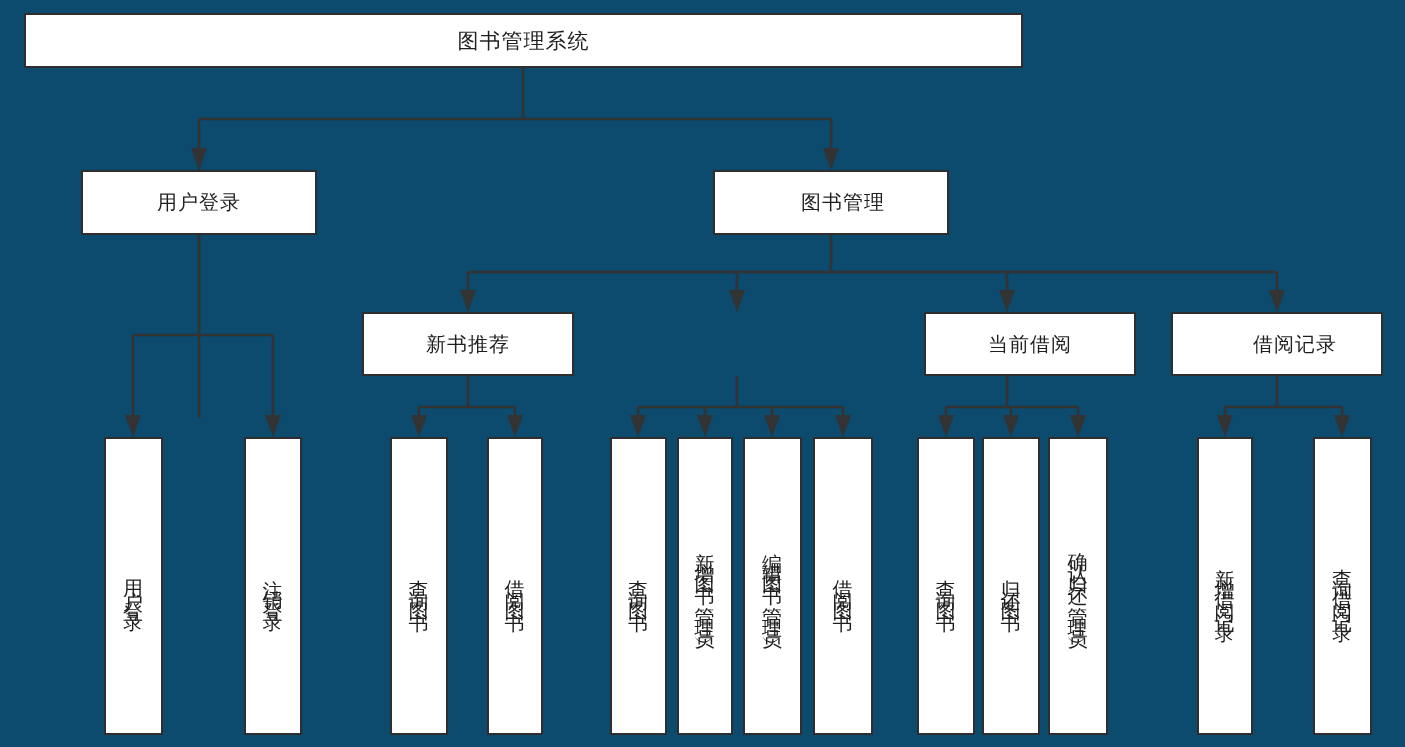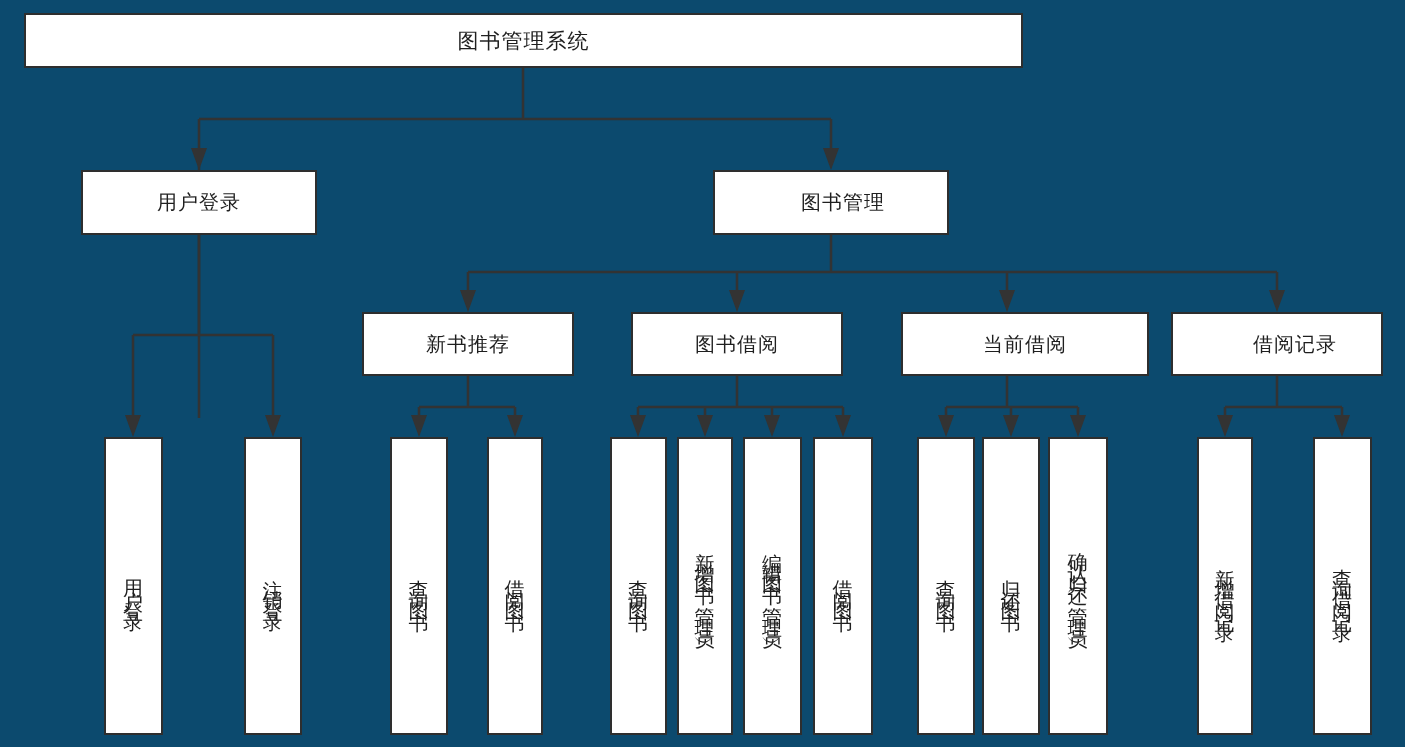--- a/index.html
+++ b/index.html
@@ -70,24 +70,21 @@
   <div class="node" style="left:81px;top:170px;width:236px;height:65px;">
     <span class="hlabel">用户登录</span>
   </div>
   <div class="node" style="left:713px;top:170px;width:236px;height:65px;padding-left:24px;">
     <span class="hlabel">图书管理</span>
   </div>
 
   <div class="node" style="left:362px;top:312px;width:212px;height:64px;">
     <span class="hlabel">新书推荐</span>
   </div>
-  <div class="node" style="left:631px;top:312px;width:212px;height:64px;">
-    <span class="hlabel">图书借阅</span>
-  </div>
-  <div class="node" style="left:901px;top:312px;width:248px;height:64px;">
+  <div class="node" style="left:924px;top:312px;width:212px;height:64px;">
     <span class="hlabel">当前借阅</span>
   </div>
   <div class="node" style="left:1171px;top:312px;width:212px;height:64px;padding-left:36px;">
     <span class="hlabel">借阅记录</span>
   </div>
 
   <div class="node leaf" style="left:104px;top:437px;width:59px;height:298px;">
     <span class="vlabel">用户登录</span>
   </div>
   <div class="node leaf" style="left:244px;top:437px;width:58px;height:298px;">

